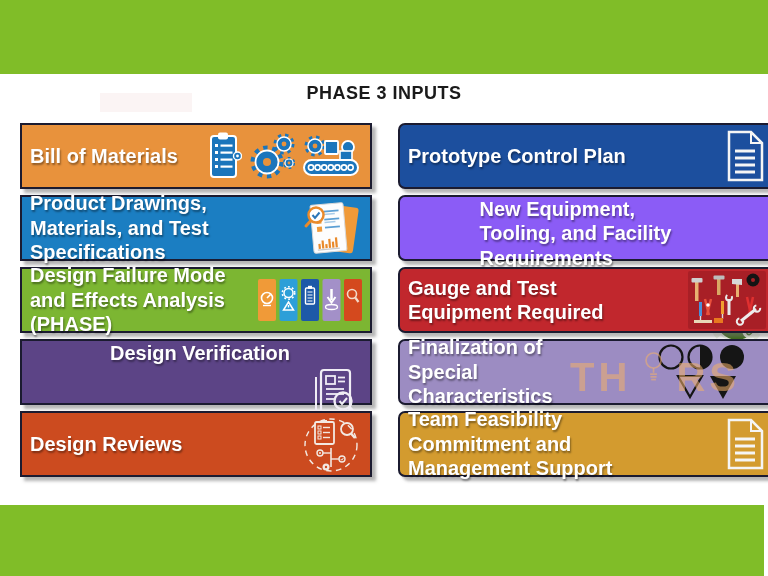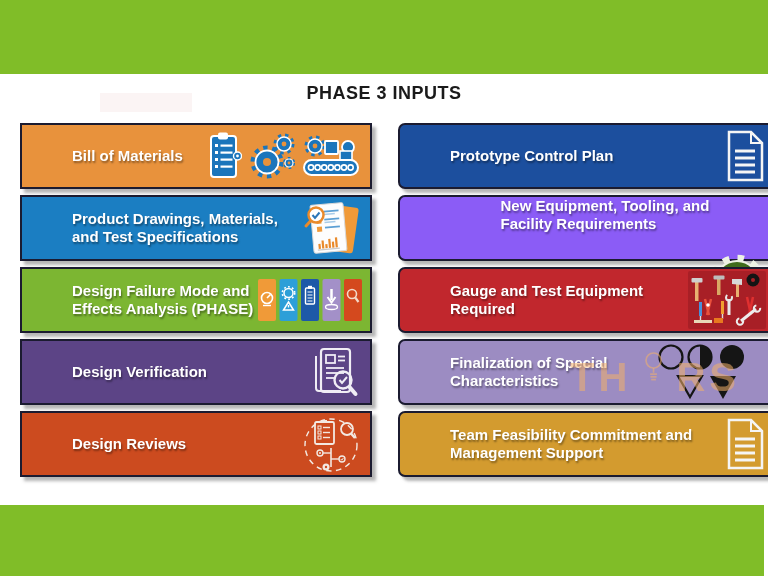--- a/index.html
+++ b/index.html
@@ -10,22 +10,22 @@
   .band-bottom{top:505px;width:764px;height:71px;}
   .page-title{position:absolute;top:83px;left:0;width:768px;text-align:center;
     font-size:18px;font-weight:bold;color:#1a1a1a;letter-spacing:.5px;}
   .faint-mark{position:absolute;left:100px;top:93px;width:92px;height:19px;
     background:rgba(247,235,235,.55);}
   .box{position:absolute;box-sizing:border-box;height:66px;border:2px solid #1b1b30;
     box-shadow:4px 4px 3px rgba(110,110,110,.5);display:flex;align-items:center;}
   .col-l{left:20px;width:352px;}
   .col-r{left:398px;width:380px;border-radius:7px;}
   .row-0{top:123px;} .row-1{top:195px;gap:20px;} .row-2{top:267px;} .row-3{top:339px;} .row-4{top:411px;}
-  .box-label{padding-left:8px;color:#ffffff;font-weight:bold;font-size:15px;line-height:1.22;
-    text-shadow:1px 1.5px 2px rgba(0,0,0,.4);margin-left:42px;}
+  .box-label{padding-left:8px;color:#ffffff;font-weight:bold;font-size:20px;line-height:1.22;
+    text-shadow:1px 1.5px 2px rgba(0,0,0,.4);}
   .icons{margin-left:auto;display:flex;align-items:center;gap:7px;padding-right:10px;}
   .wm{position:absolute;left:570px;top:332px;width:170px;height:64px;z-index:10;
     display:flex;align-items:flex-end;color:rgba(242,176,106,.55);
     font-size:40px;font-weight:bold;letter-spacing:4px;line-height:.95;pointer-events:none;gap:12px;}
   .wm svg{margin:0 1px 2px 1px;}
 </style>
 </head>
 <body>
 
 <div class="slide">
@@ -139,21 +139,21 @@
         <line x1="73.5" y1="11" x2="73.5" y2="22" stroke="#fff" stroke-width="2.5"></line>
         <path d="M69.5,19 L73.5,24.5 L77.5,19" fill="none" stroke="#fff" stroke-width="2"></path>
         <ellipse cx="73.5" cy="29" rx="6" ry="2.5" fill="none" stroke="#fff" stroke-width="1.3"></ellipse>
         <rect x="86" y="1" width="18" height="42" rx="2" fill="#D4491E"></rect>
         <circle cx="94" cy="16" r="4.5" fill="none" stroke="#f3d9c9" stroke-width="1.6"></circle>
         <line x1="97.2" y1="19.5" x2="100.5" y2="24" stroke="#f3d9c9" stroke-width="2.2"></line>
       </svg>
     </span>
   </div>
 
-  <div class="box col-l row-3" style="background-color: rgb(92, 68, 134);">
+  <div class="box col-l row-3" style="background-color: rgb(92, 68, 134); flex-direction: column;">
     <span class="box-label">Design Verification</span>
     <span class="icons">
       <svg width="52" height="56" viewBox="0 0 52 56">
         <path d="M8,12 v32 a3,3 0 0 0 3,3 h22" fill="none" stroke="#F0EDF5" stroke-width="2"></path>
         <rect x="13" y="5" width="29" height="43" rx="3" fill="none" stroke="#F0EDF5" stroke-width="2.2"></rect>
         <rect x="18" y="11" width="9" height="8" fill="none" stroke="#F0EDF5" stroke-width="1.8"></rect>
         <line x1="30" y1="12.5" x2="37" y2="12.5" stroke="#F0EDF5" stroke-width="1.8"></line>
         <line x1="30" y1="16.5" x2="37" y2="16.5" stroke="#F0EDF5" stroke-width="1.8"></line>
         <line x1="18" y1="24" x2="36" y2="24" stroke="#F0EDF5" stroke-width="1.8"></line>
         <line x1="18" y1="29" x2="36" y2="29" stroke="#F0EDF5" stroke-width="1.8"></line>

